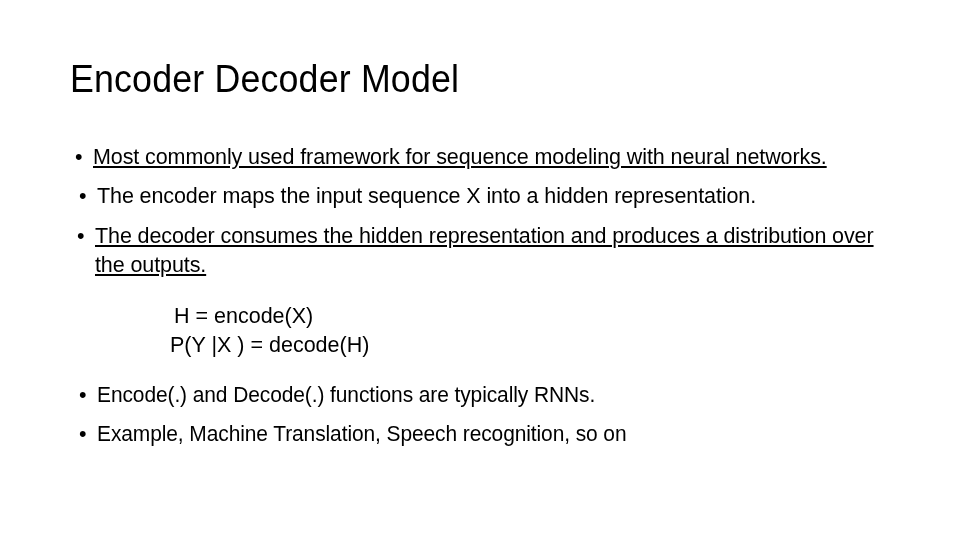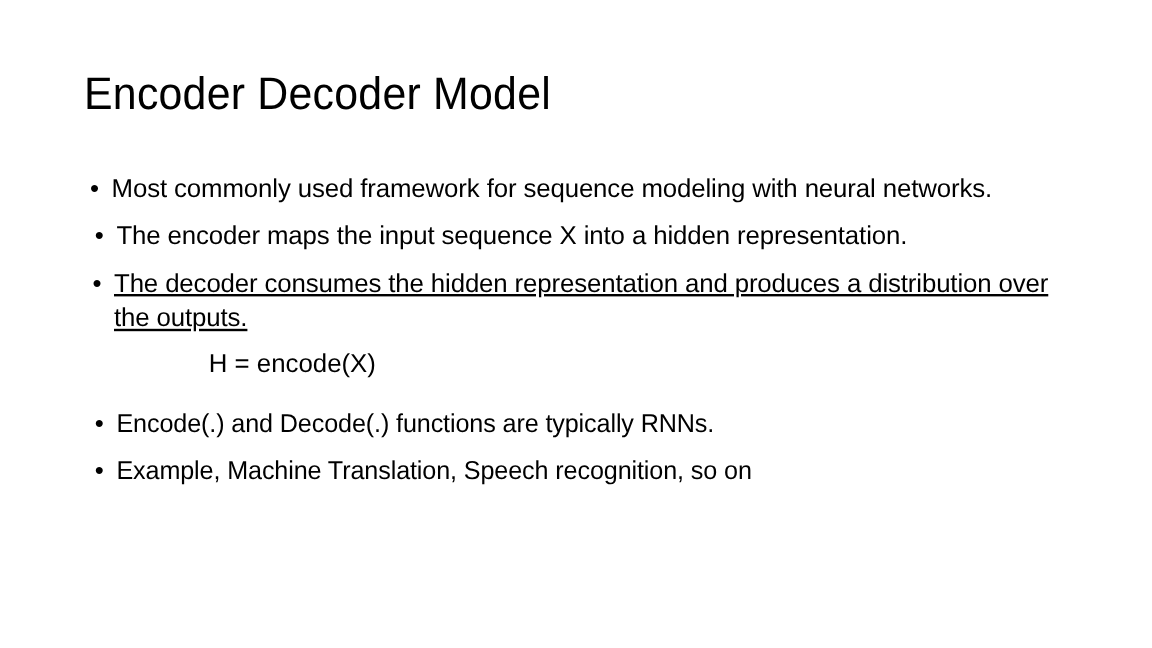--- a/index.html
+++ b/index.html
@@ -69,34 +69,34 @@
     font-size: 21.5px;
     line-height: 29px;
   }
 
   .bullet-line .txt {
     display: block;
   }
 
   
   .b1 { margin-top: 0px; }
-  .b1 .txt { max-width: 800px; }
+  .b1 .txt { max-width: 800px; text-decoration: underline; }
 
   
   .b2 { margin-top: 10px; padding-left: 27px; }
   .b2 .dot { left: 9px; }
 
   
   .b3 { margin-top: 11px; padding-left: 25px; }
   .b3 .dot { left: 7px; }
   .b3 .txt { max-width: 790px; text-decoration: underline; }
 
   
   .equations {
-    margin-top: 9px;
+    margin-top: 22px;
     padding-left: 100px;
   }
   .equation {
     font-family: "Liberation Sans", "DejaVu Sans", sans-serif;
     font-size: 21.5px;
     line-height: 29px;
     font-weight: 400;
     color: #000000;
     white-space: pre;
   }
@@ -142,20 +142,21 @@
       <span class="txt">The encoder maps the input sequence X into a hidden representation.</span>
     </div>
 
     <div class="bullet-line b3">
       <span class="dot">•</span>
       <span class="txt">The decoder consumes the hidden representation and produces a distribution over the outputs.</span>
     </div>
 
     <div class="equations">
       <div class="equation eq1">H = encode(X)</div>
+      <div class="equation eq2">P(Y |X ) = decode(H)</div>
     </div>
 
     <div class="bullet-line b4 condensed">
       <span class="dot">•</span>
       <span class="txt">Encode(.) and Decode(.) functions are typically RNNs.</span>
     </div>
 
     <div class="bullet-line b5 condensed">
       <span class="dot">•</span>
       <span class="txt">Example, Machine Translation, Speech recognition, so on</span>

